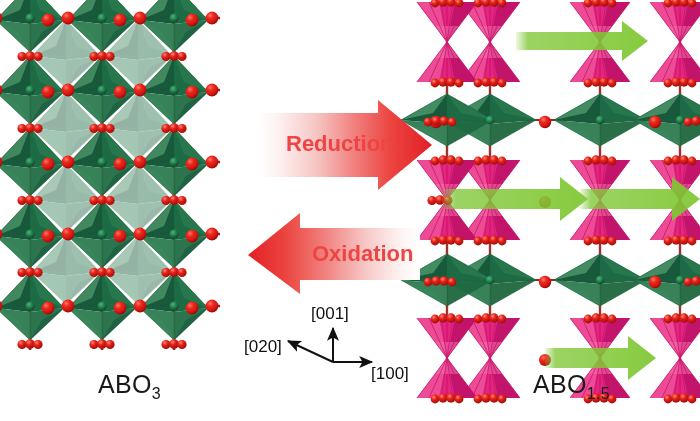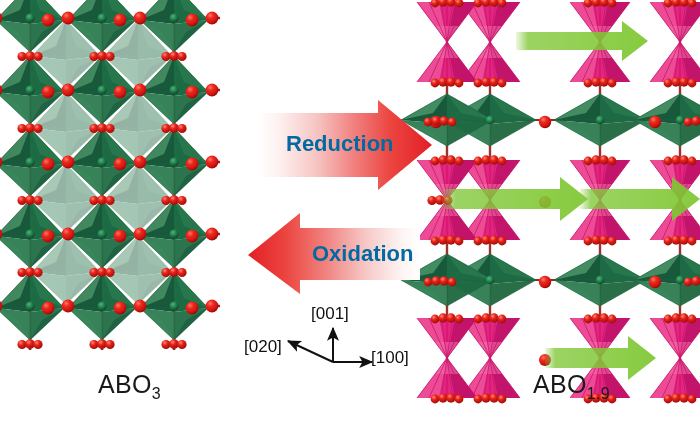--- a/index.html
+++ b/index.html
@@ -28,28 +28,28 @@
   .axis-label{
     position:absolute;
     font-family:"Liberation Sans", sans-serif;
     font-size:17px;
     color:#111;
     white-space:nowrap;
     user-select:none;
   }
   #axis-001{left:311px;top:304px;}
   #axis-010{left:244px;top:337px;}
-  #axis-100{left:371px;top:348px;}
+  #axis-100{left:371px;top:364px;}
 
   .arrow-text{
     position:absolute;
     font-family:"Liberation Sans", sans-serif;
     font-weight:bold;
     font-size:22px;
-    color:#0369a1;
+    color:#ef4444;
     white-space:nowrap;
     user-select:none;
     pointer-events:none;
   }
   #reduction-text{left:286px;top:131px;}
   #oxidation-text{left:312px;top:241px;}
 </style>
 </head>
 <body>
 
@@ -463,13 +463,13 @@
 <div class="arrow-text" id="reduction-text">Reduction</div>
 
 <div class="arrow-text" id="oxidation-text">Oxidation</div>
 
 <div class="axis-label" id="axis-001">[001]</div>
 <div class="axis-label" id="axis-010">[020]</div>
 <div class="axis-label" id="axis-100">[100]</div>
 
 <div class="caption" id="caption-left"><span>ABO</span><sub>3</sub></div>
 
-<div class="caption" id="caption-right"><span>ABO</span><sub>1.9</sub></div>
+<div class="caption" id="caption-right"><span>ABO</span><sub>1.5</sub></div>
 
 </body></html>

